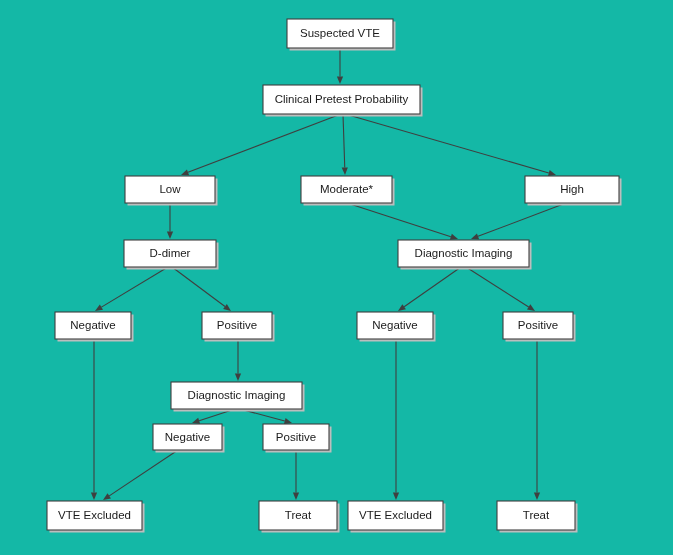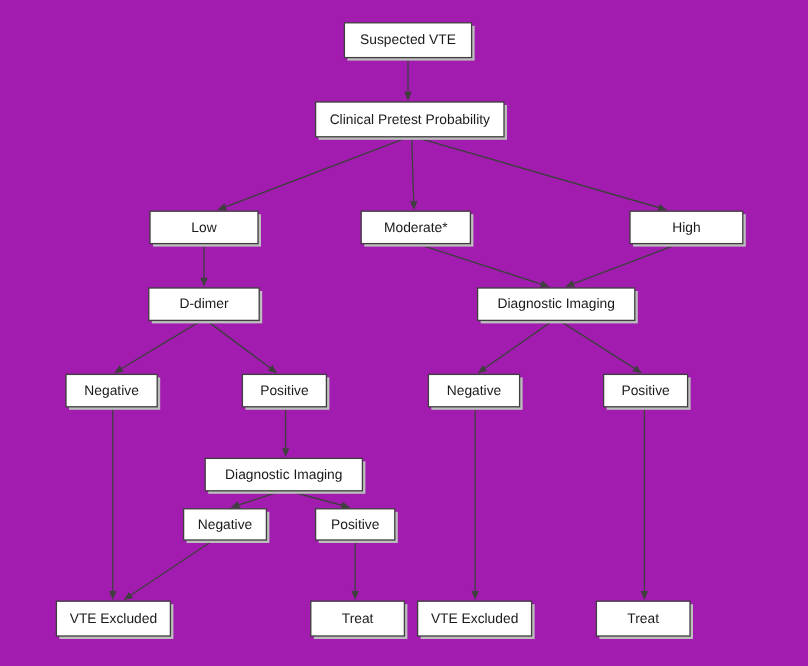--- a/index.html
+++ b/index.html
@@ -7,21 +7,21 @@
     padding: 0;
     background: #ffffff;
   }
   body {
     font-family: "Liberation Sans", sans-serif;
   }
   #flowchart-root {
     position: relative;
     width: 673px;
     height: 555px;
-    background: #a21caf;
+    background: #14b8a6;
     overflow: hidden;
   }
   svg#flow-svg {
     position: absolute;
     left: 0;
     top: 0;
     width: 673px;
     height: 555px;
     display: block;
   }

